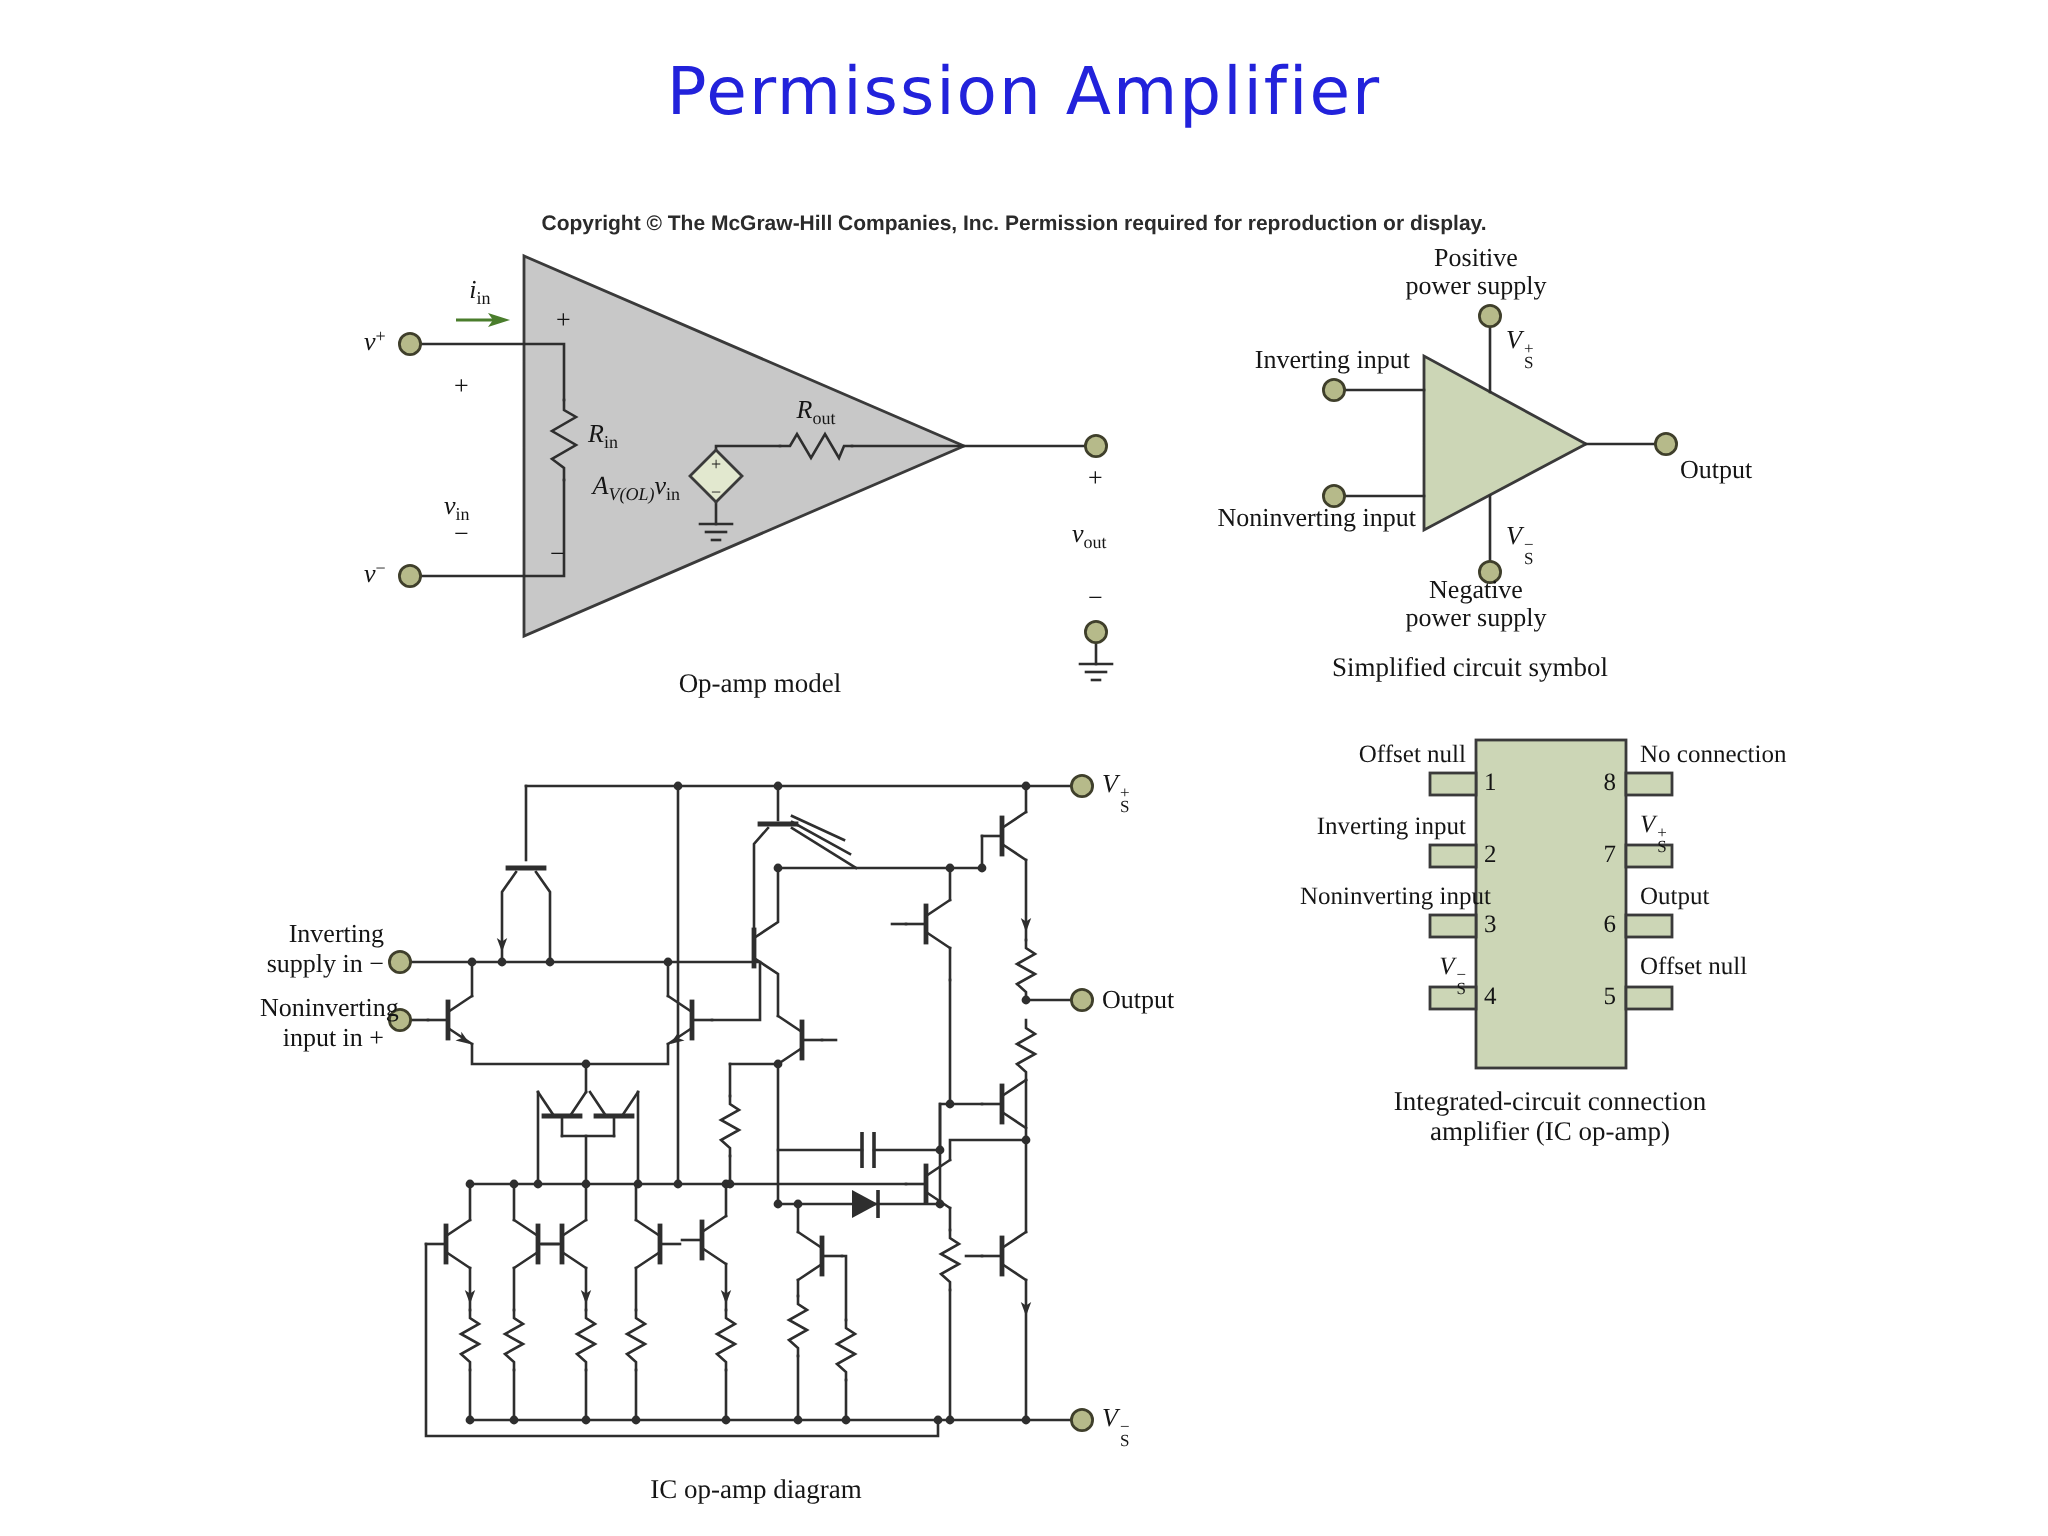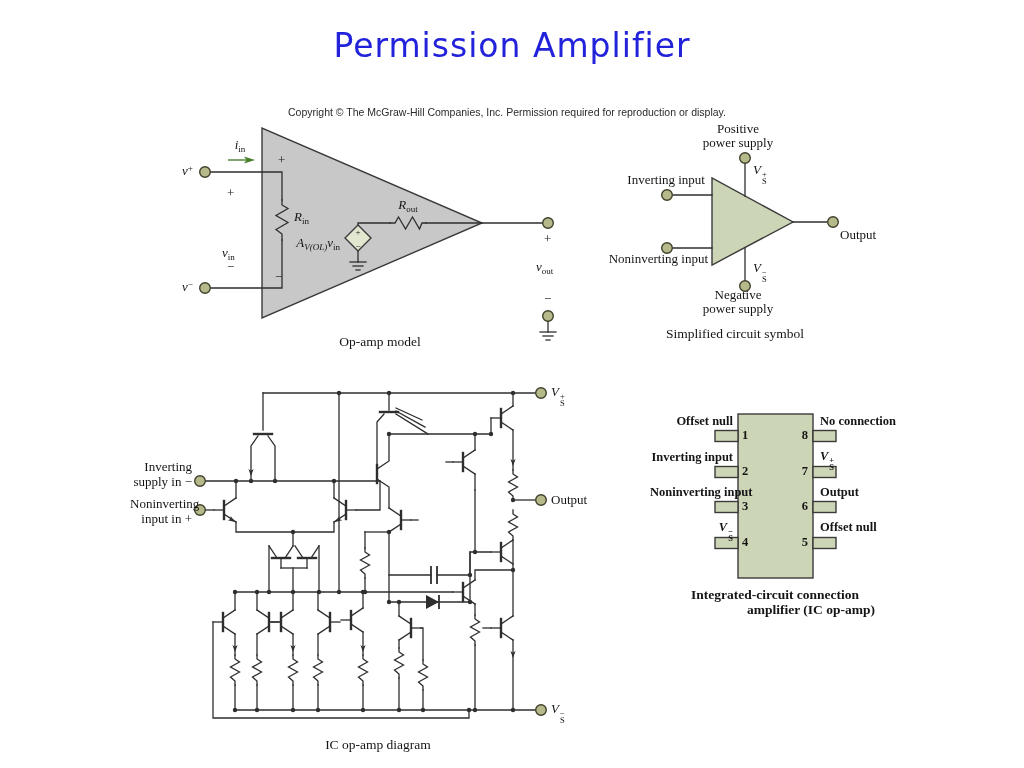--- a/index.html
+++ b/index.html
@@ -1,21 +1,21 @@
 <!DOCTYPE html>
 <html><head>
 <meta charset="utf-8">
 <style>
   html,body{margin:0;padding:0;}
   body{width:1024px;height:768px;background:#ffffff;position:relative;overflow:hidden;
        font-family:"Liberation Serif",serif;}
   .slide-title{position:absolute;top:26px;left:0;right:0;text-align:center;
        font-family:"DejaVu Sans",sans-serif;font-size:33px;color:#2222db;letter-spacing:1px;}
   .copyright{position:absolute;top:106px;left:0;right:10px;text-align:center;
-       font-family:"Liberation Sans",sans-serif;font-size:10.5px;color:#2b2b2b;}
+       font-family:"Liberation Sans",sans-serif;font-size:10.5px;color:#2b2b2b;font-weight:bold;}
   .fig{position:absolute;}
   .fig svg{position:absolute;left:0;top:0;}
   .lbl{position:absolute;font-family:"Liberation Serif",serif;font-size:13px;color:#151515;
        white-space:nowrap;line-height:1.1;}
   .lbl i{font-style:italic;font-family:"Liberation Serif",serif;}
   .lbl sub{font-size:9px;vertical-align:-3px;}
   .lbl sup{font-size:9px;vertical-align:4px;}
   .cap{font-size:13.5px;}
   .ctr{text-align:center;}
   .rt{text-align:right;}
@@ -317,21 +317,21 @@
         <span>S</span>
       </span></div>
   <div class="lbl" style="left:421px;top:123px;">Output</div>
   <div class="lbl" style="left:421px;top:332px;"><i>V</i><span class="vstack">
         <span>−</span>
         <span>S</span>
       </span></div>
   <div class="lbl cap ctr" style="left:148px;width:200px;top:368px;">IC op-amp diagram</div>
 </div>
 
-<div class="fig" style="left:650px;top:406px;width:370px;height:230px;font-weight:bold;">
+<div class="fig" style="left:650px;top:362px;width:370px;height:230px;">
   <svg width="370" height="230" viewBox="0 0 370 230">
     <rect x="88" y="8" width="75" height="164" class="shape" fill="#ccd6b6"></rect>
     <g>
       <rect x="65" y="24.5" width="23" height="11" class="shape" fill="#ccd6b6"></rect>
       <rect x="65" y="60.5" width="23" height="11" class="shape" fill="#ccd6b6"></rect>
       <rect x="65" y="95.5" width="23" height="11" class="shape" fill="#ccd6b6"></rect>
       <rect x="65" y="131.5" width="23" height="11" class="shape" fill="#ccd6b6"></rect>
       <rect x="163" y="24.5" width="23" height="11" class="shape" fill="#ccd6b6"></rect>
       <rect x="163" y="60.5" width="23" height="11" class="shape" fill="#ccd6b6"></rect>
       <rect x="163" y="95.5" width="23" height="11" class="shape" fill="#ccd6b6"></rect>
@@ -358,14 +358,14 @@
   <div class="lbl sm" style="left:92px;top:23px;">1</div>
   <div class="lbl sm" style="left:92px;top:59px;">2</div>
   <div class="lbl sm" style="left:92px;top:94px;">3</div>
   <div class="lbl sm" style="left:92px;top:130px;">4</div>
   <div class="lbl sm rt" style="left:138px;width:20px;top:23px;">8</div>
   <div class="lbl sm rt" style="left:138px;width:20px;top:59px;">7</div>
   <div class="lbl sm rt" style="left:138px;width:20px;top:94px;">6</div>
   <div class="lbl sm rt" style="left:138px;width:20px;top:130px;">5</div>
 
   <div class="lbl cap ctr" style="left:25px;width:200px;top:182px;">Integrated-circuit connection</div>
-  <div class="lbl cap ctr" style="left:25px;width:200px;top:197px;text-align:right;">amplifier (IC op-amp)</div>
+  <div class="lbl cap ctr" style="left:25px;width:200px;top:197px;">amplifier (IC op-amp)</div>
 </div>
 
 </body></html>

